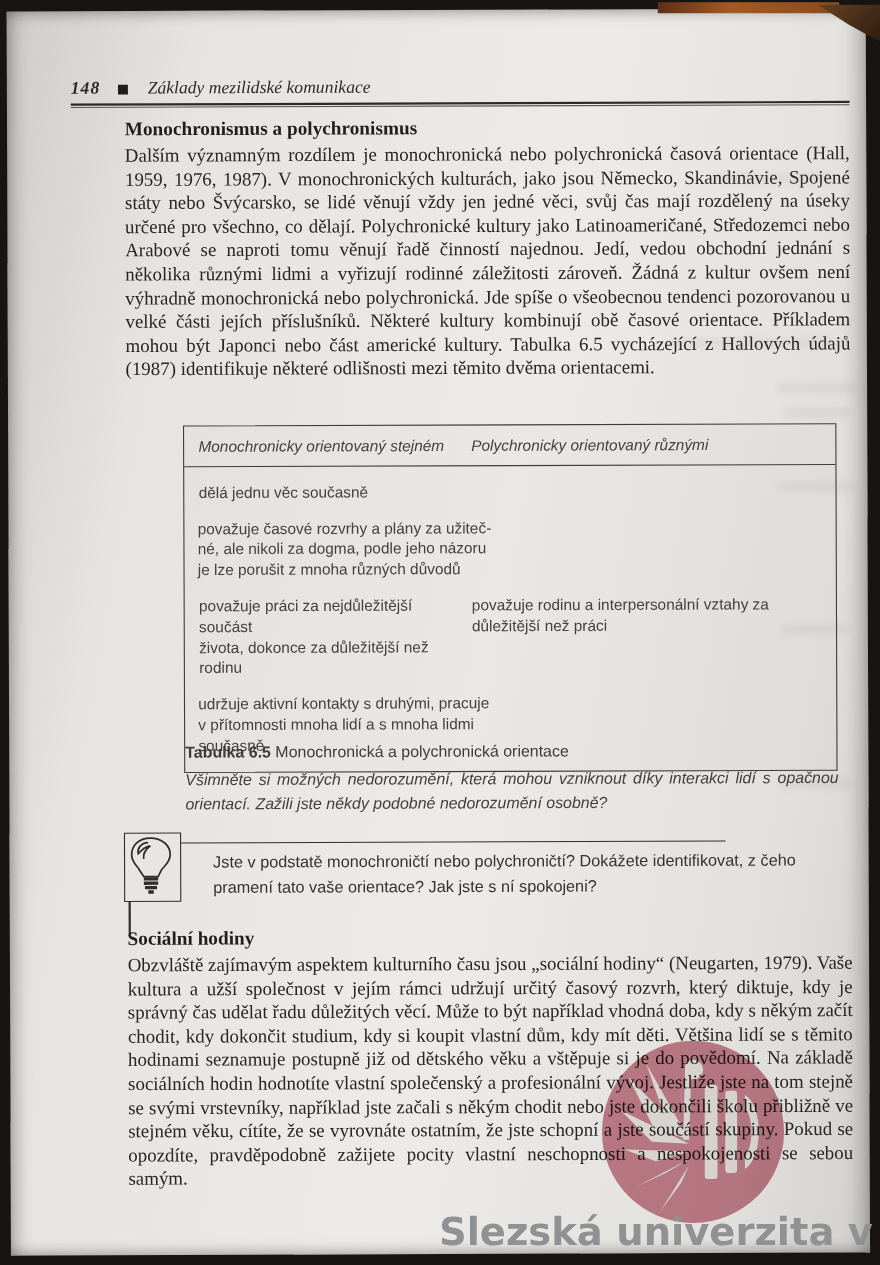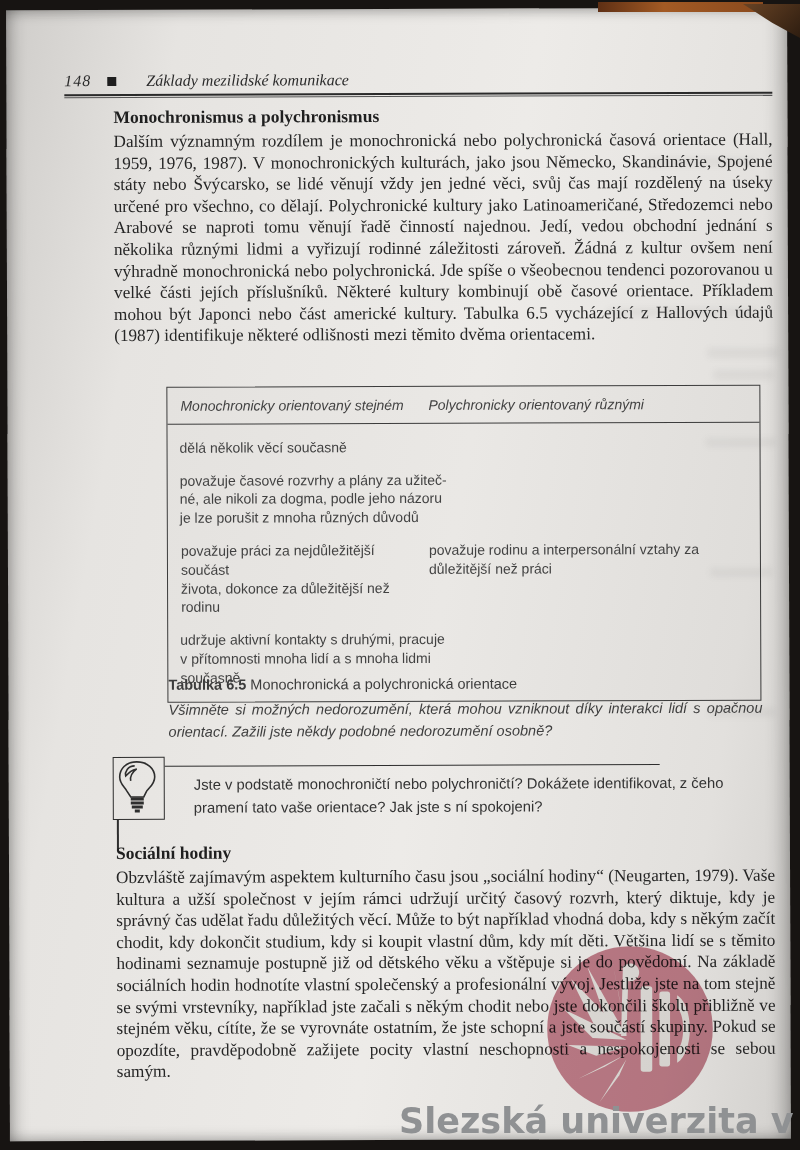--- a/index.html
+++ b/index.html
@@ -18,23 +18,23 @@
     transform:rotate(-0.2deg);
   }
   .spine-strip{position:absolute;left:598px;top:2px;width:165px;height:10px;
     background:linear-gradient(90deg,#5e2f14,#a35a24 40%,#8a4a1e);}
   .corner-wedge{position:absolute;left:738px;top:4px;width:62px;height:34px;
     background:linear-gradient(135deg,#6b4526,#2e1d10);
     clip-path:polygon(8% 0,100% 0,100% 100%,55% 55%);}
   
   .runhead{position:absolute;left:58px;top:62px;width:708px;color:#2b2b2b;}
   .runhead-line{display:flex;align-items:center;gap:10px;font-style:italic;font-size:16px;}
-  .pagenum{font-weight:normal;letter-spacing:1px;}
+  .pagenum{font-weight:bold;letter-spacing:1px;}
   .sqr{width:9px;height:9px;background:#1e1e1e;display:inline-block;margin:0 6px;}
-  .runtitle{margin-left:14px;}
+  .runtitle{margin-left:2px;}
   .headrule{margin-top:4px;border-top:2px solid #2a2a2a;border-bottom:1px solid #555;height:1px;}
   
   .h-sec{position:absolute;left:107px;width:660px;font-weight:bold;font-size:17.5px;color:#1f1f1f;}
   .para{position:absolute;left:107px;width:659px;font-size:17.2px;line-height:21.6px;
         text-align:justify;color:#262626;}
   
   .tbl{position:absolute;left:159px;top:377px;width:592px;border:1.6px solid #3c3c3c;
        font-family:"Liberation Sans", sans-serif;color:#424242;font-size:14px;
        background:rgba(0,0,0,0.012);}
   .tbl-head{display:flex;border-bottom:1.6px solid #3c3c3c;font-style:italic;
@@ -83,21 +83,21 @@
 
   <div class="h-sec" style="top:97px;">Monochronismus a polychronismus</div>
   <div class="para" style="top:121px;">Dalším významným rozdílem je monochronická nebo polychronická časová orientace (Hall, 1959, 1976, 1987). V monochronických kulturách, jako jsou Německo, Skandinávie, Spojené státy nebo Švýcarsko, se lidé věnují vždy jen jedné věci, svůj čas mají rozdělený na úseky určené pro všechno, co dělají. Polychronické kultury jako Latinoameričané, Středozemci nebo Arabové se naproti tomu věnují řadě činností najednou. Jedí, vedou obchodní jednání s několika různými lidmi a vyřizují rodinné záležitosti zároveň. Žádná z kultur ovšem není výhradně monochronická nebo polychronická. Jde spíše o všeobecnou tendenci pozorovanou u velké části jejích příslušníků. Některé kultury kombinují obě časové orientace. Příkladem mohou být Japonci nebo část americké kultury. Tabulka 6.5 vycházející z Hallových údajů (1987) identifikuje některé odlišnosti mezi těmito dvěma orientacemi.</div>
 
   <div class="tbl">
     <div class="tbl-head">
       <div class="cell-l">Monochronicky orientovaný stejném</div>
       <div class="cell-r">Polychronicky orientovaný různými</div>
     </div>
     <div class="tbl-row">
-      <div class="cell-r">dělá několik věcí současně</div>
+      <div class="cell-l">dělá jednu věc současně</div>
     </div>
     <div class="tbl-row">
       <div class="cell-r">považuje časové rozvrhy a plány za užiteč-
 né, ale nikoli za dogma, podle jeho názoru
 je lze porušit z mnoha různých důvodů</div>
     </div>
     <div class="tbl-row">
       <div class="cell-l">považuje práci za nejdůležitější součást
 života, dokonce za důležitější než rodinu</div>
       <div class="cell-r">považuje rodinu a interpersonální vztahy za

